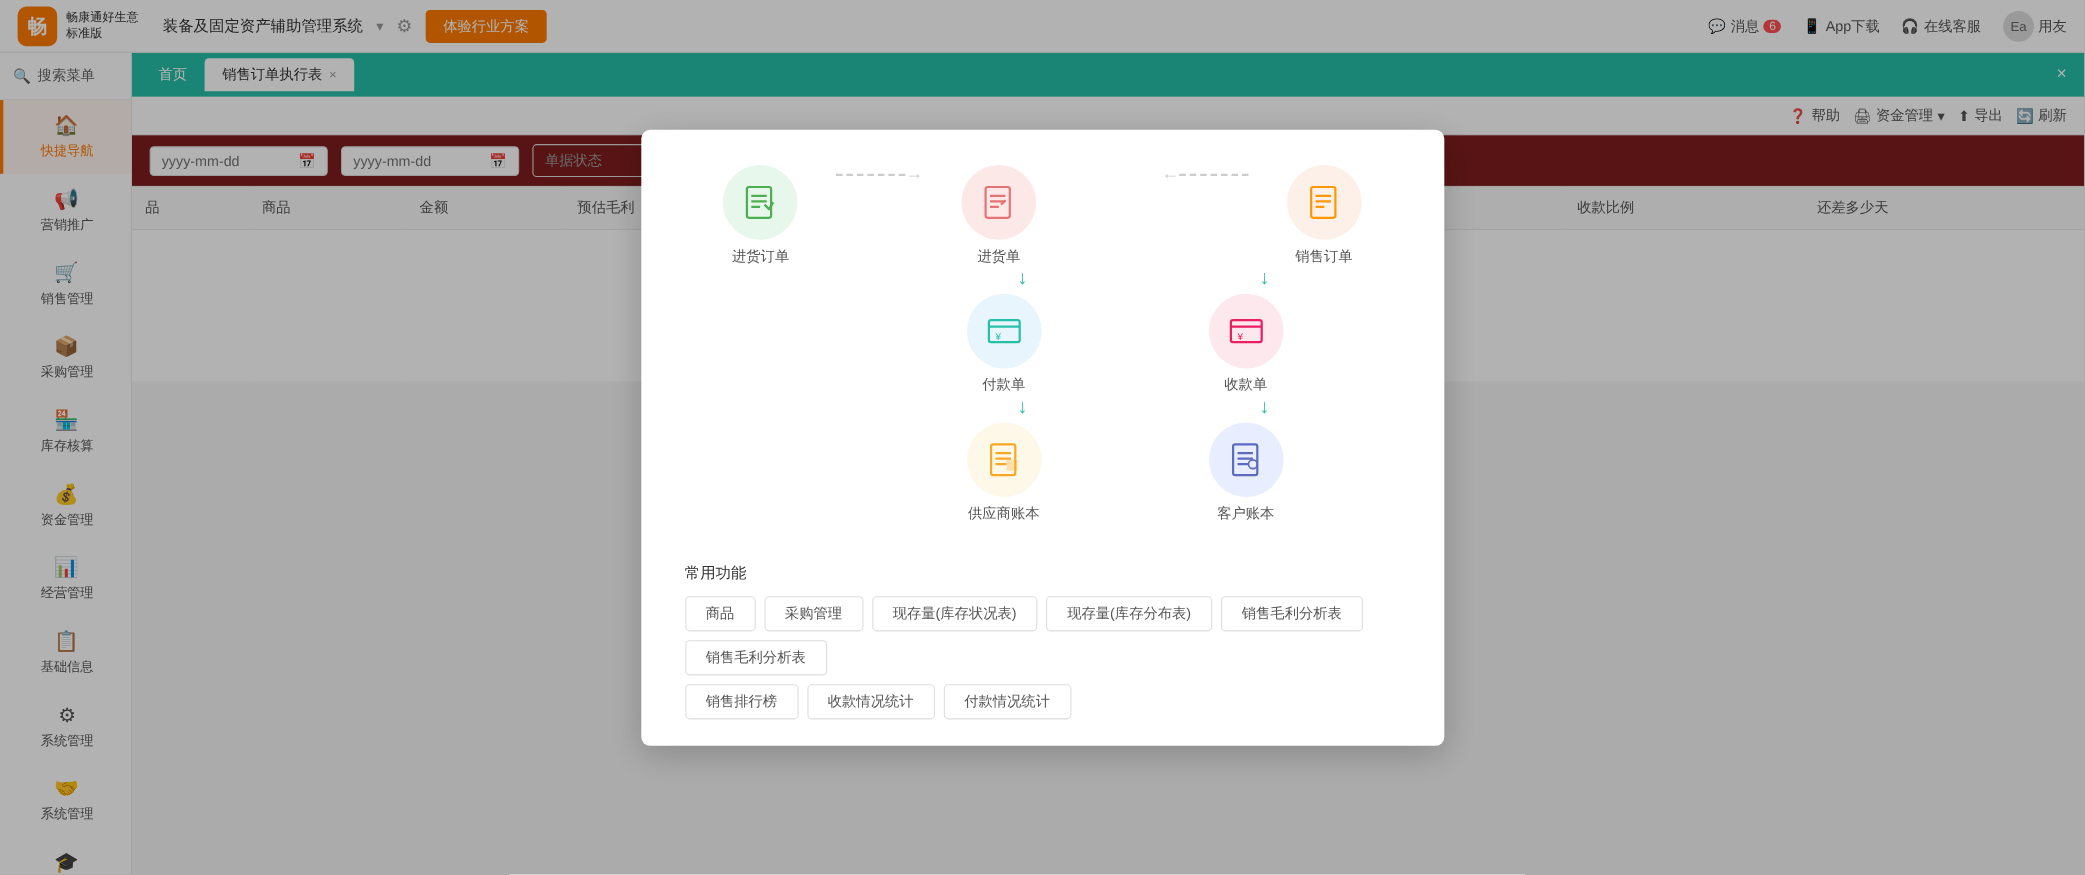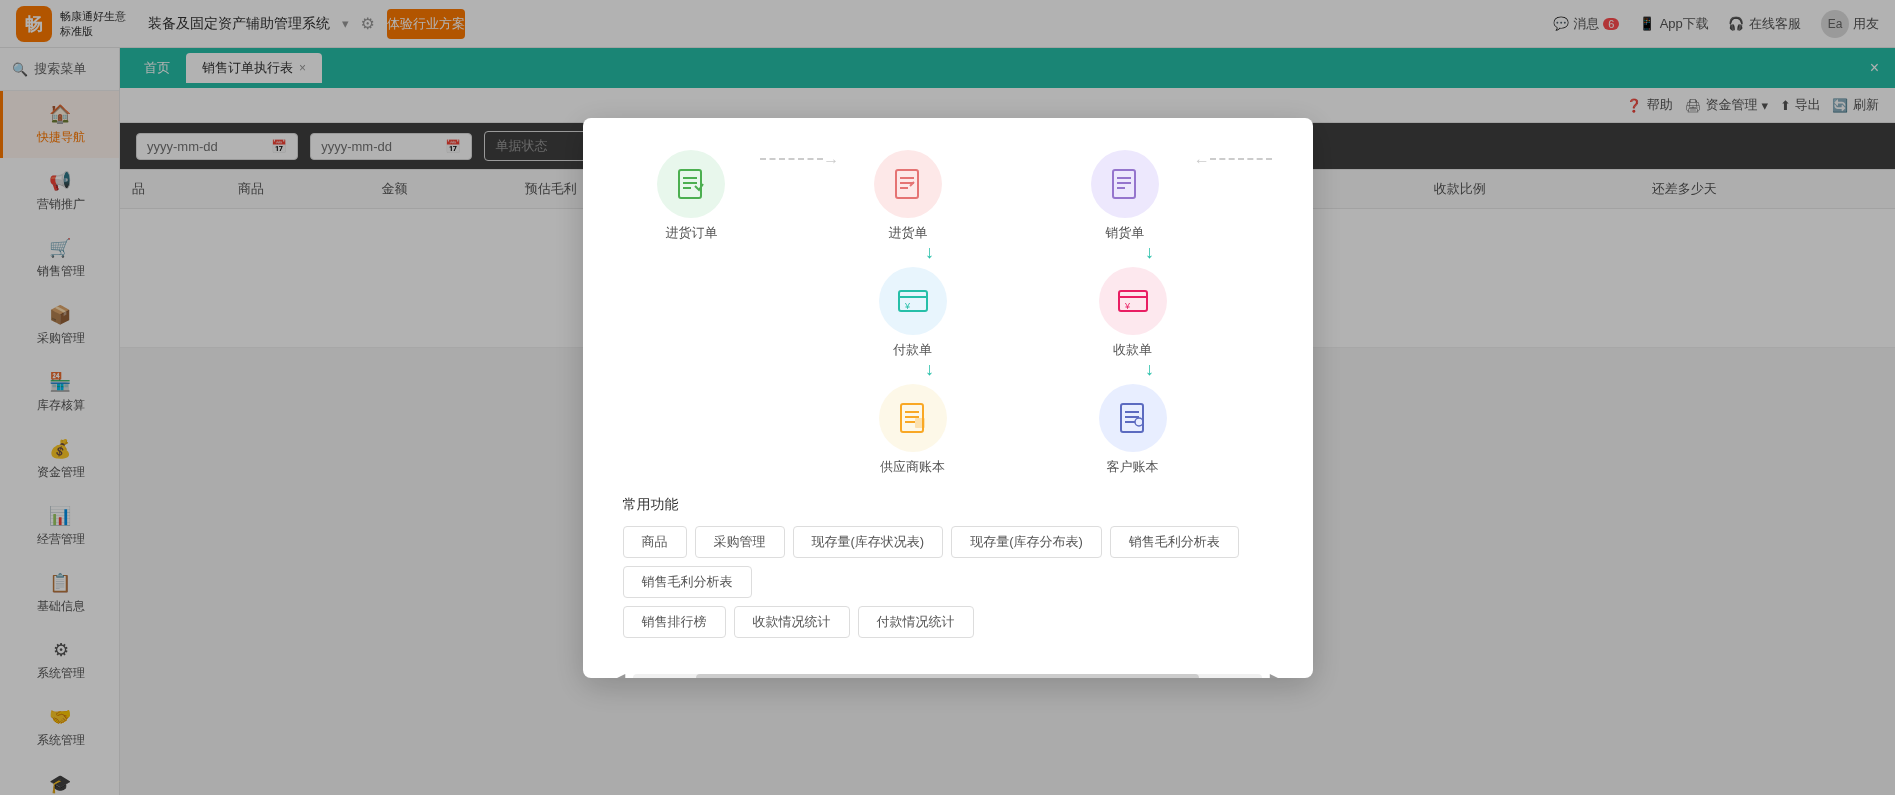--- a/index.html
+++ b/index.html
@@ -6,21 +6,21 @@
     body { font-family: 'Microsoft YaHei', Arial, sans-serif; background: #f5f5f5; font-size: 13px; overflow: hidden; }
 
     
     .app-container { display: flex; flex-direction: column; height: 795px; width: 1895px; }
     .top-bar { height: 48px; background: #fff; display: flex; align-items: center; padding: 0 16px; border-bottom: 1px solid #e8e8e8; justify-content: space-between; flex-shrink: 0; }
     .top-bar-left { display: flex; align-items: center; gap: 12px; }
     .logo-area { display: flex; align-items: center; gap: 8px; width: 120px; }
     .logo-icon { width: 36px; height: 36px; background: #ff7a00; border-radius: 8px; display: flex; align-items: center; justify-content: center; color: white; font-size: 18px; font-weight: bold; }
     .logo-text { font-size: 11px; color: #333; line-height: 1.3; font-family: Liberation Serif, serif; }
     .system-title { color: #333; font-size: 14px; font-weight: 500; }
-    .btn-experience { background: #ff7a00; color: white; border: none; padding: 6px 0; border-radius: 4px; cursor: pointer; font-size: 13px; }
+    .btn-experience { background: #ff7a00; color: white; border: none; padding: 6px 16px; border-radius: 4px; cursor: pointer; font-size: 13px; }
     .top-bar-right { display: flex; align-items: center; gap: 20px; color: #555; font-size: 13px; }
     .top-bar-right-item { display: flex; align-items: center; gap: 4px; cursor: pointer; }
     .badge { background: #ff4d4f; color: white; border-radius: 10px; padding: 0 5px; font-size: 11px; min-width: 16px; text-align: center; }
     .avatar { width: 28px; height: 28px; border-radius: 50%; background: #ddd; display: flex; align-items: center; justify-content: center; font-size: 12px; color: #666; }
 
     
     .main-content { display: flex; flex: 1; overflow: hidden; }
 
     
     .sidebar { width: 120px; background: #fff; border-right: 1px solid #e8e8e8; display: flex; flex-direction: column; flex-shrink: 0; }
@@ -41,21 +41,21 @@
     .close-btn-right { margin-left: auto; color: white; cursor: pointer; font-size: 16px; padding: 4px 8px; }
 
     
     .page-content { flex: 1; background: #f5f5f5; overflow: auto; position: relative; }
 
     
     .page-toolbar { background: white; padding: 8px 16px; display: flex; align-items: center; justify-content: flex-end; gap: 12px; border-bottom: 1px solid #e8e8e8; }
     .toolbar-btn { display: flex; align-items: center; gap: 4px; color: #555; font-size: 13px; cursor: pointer; }
 
     
-    .filter-row { background: #404040; padding: 8px 16px; display: flex; align-items: center; gap: 12px; border-bottom: 1px solid #e8e8e8; flex-wrap: wrap; }
+    .filter-row { background: #7f1d1d; padding: 8px 16px; display: flex; align-items: center; gap: 12px; border-bottom: 1px solid #e8e8e8; flex-wrap: wrap; }
     .filter-input { border: 1px solid #ddd; border-radius: 4px; padding: 5px 10px; font-size: 13px; color: #999; display: flex; align-items: center; gap: 4px; background: white; }
     .filter-input input { border: none; outline: none; font-size: 13px; color: #999; width: 120px; }
     .filter-select { border: 1px solid #ddd; border-radius: 4px; padding: 5px 10px; font-size: 13px; color: #999; display: flex; align-items: flex-end; gap: 4px; min-width: 150px; }
     .more-conditions { color: #ff7a00; font-size: 13px; cursor: pointer; }
     .query-btn { background: #ff7a00; color: white; border: none; padding: 5px 16px; border-radius: 4px; cursor: pointer; font-size: 13px; }
     .settings-btn { color: #ff7a00; border: 1px solid #ff7a00; background: white; padding: 5px 12px; border-radius: 4px; cursor: pointer; font-size: 13px; }
 
     
     .table-container { background: white; margin: 0; overflow: auto; }
     table { width: 100%; border-collapse: collapse; font-size: 13px; }
@@ -78,21 +78,21 @@
     .circle-green { background: #e8f7ec; }
     .circle-red-light { background: #fde8e8; }
     .circle-purple { background: #ede8fd; }
     .circle-orange { background: #fdf0e8; }
     .circle-teal { background: #e8f5fd; }
     .circle-pink { background: #fde8ee; }
     .circle-yellow { background: #fdf8e8; }
     .circle-blue { background: #e8eeff; }
 
     
-    .common-functions { margin-top: 20px; }
+    .common-functions { margin-top: 36px; }
     .common-title { font-size: 14px; color: #333; margin-bottom: 12px; font-weight: 500; }
     .function-buttons { display: flex; flex-wrap: wrap; gap: 8px; }
     .func-btn { border: 1px solid #ddd; background: white; padding: 6px 18px; border-radius: 4px; font-size: 13px; color: #555; cursor: pointer; }
 
     
     .modal-scrollbar { height: 8px; background: #f0f0f0; position: relative; margin: 0 40px 8px; border-radius: 4px; }
     .modal-scrollbar-thumb { height: 8px; background: #ccc; border-radius: 4px; width: 80%; margin: 0 auto; }
     .modal-scroll-row { display: flex; align-items: center; padding: 0 32px 12px; gap: 8px; }
     .scroll-arrow { color: #999; cursor: pointer; font-size: 14px; }
   </style>
@@ -306,37 +306,37 @@
                 <line x1="10" y1="17" x2="24" y2="17" stroke="#e57373" stroke-width="2"></line>
                 <line x1="10" y1="22" x2="18" y2="22" stroke="#e57373" stroke-width="2"></line>
                 <polyline points="20,20 24,16" fill="none" stroke="#e57373" stroke-width="2"></polyline>
               </svg>
             </div>
             <span class="flow-label">进货单</span>
           </div>
 
           <div style="width:80px;"></div>
 
-          <div class="flow-node">
-            <div class="flow-circle circle-purple" style="width:68px;height:68px;border-radius:50%;display:flex;align-items:center;justify-content:center;">
-              <svg width="36" height="36" viewBox="0 0 36 36">
-                <rect x="6" y="4" width="22" height="28" rx="2" fill="none" stroke="#9575cd" stroke-width="2"></rect>
-                <line x1="10" y1="12" x2="24" y2="12" stroke="#9575cd" stroke-width="2"></line>
-                <line x1="10" y1="17" x2="24" y2="17" stroke="#9575cd" stroke-width="2"></line>
-                <line x1="10" y1="22" x2="18" y2="22" stroke="#9575cd" stroke-width="2"></line>
-              </svg>
-            </div>
-            <span class="flow-label">销货单</span>
-          </div>
 
           <div style="display:flex;align-items:center;padding-bottom:24px;width:80px;">
             <span style="color:#ccc;font-size:16px;">←</span>
             <div style="border-top:2px dashed #ccc;flex:1;"></div>
           </div>
 
+          <div class="flow-node">
+            <div class="flow-circle circle-orange" style="width:68px;height:68px;border-radius:50%;display:flex;align-items:center;justify-content:center;">
+              <svg width="36" height="36" viewBox="0 0 36 36">
+                <rect x="6" y="4" width="22" height="28" rx="2" fill="none" stroke="#ff9800" stroke-width="2"></rect>
+                <line x1="10" y1="12" x2="24" y2="12" stroke="#ff9800" stroke-width="2"></line>
+                <line x1="10" y1="17" x2="24" y2="17" stroke="#ff9800" stroke-width="2"></line>
+                <line x1="10" y1="22" x2="18" y2="22" stroke="#ff9800" stroke-width="2"></line>
+              </svg>
+            </div>
+            <span class="flow-label">销售订单</span>
+          </div>
         </div>
 
         <div style="display:flex;">
           <div style="width:140px;"></div>
           <div style="width:80px;"></div>
           <div style="width:140px;text-align:center;color:#26bfa8;font-size:18px;padding-left:34px;">↓</div>
           <div style="width:80px;"></div>
           <div style="width:140px;text-align:center;color:#26bfa8;font-size:18px;padding-left:34px;">↓</div>
         </div>
 

